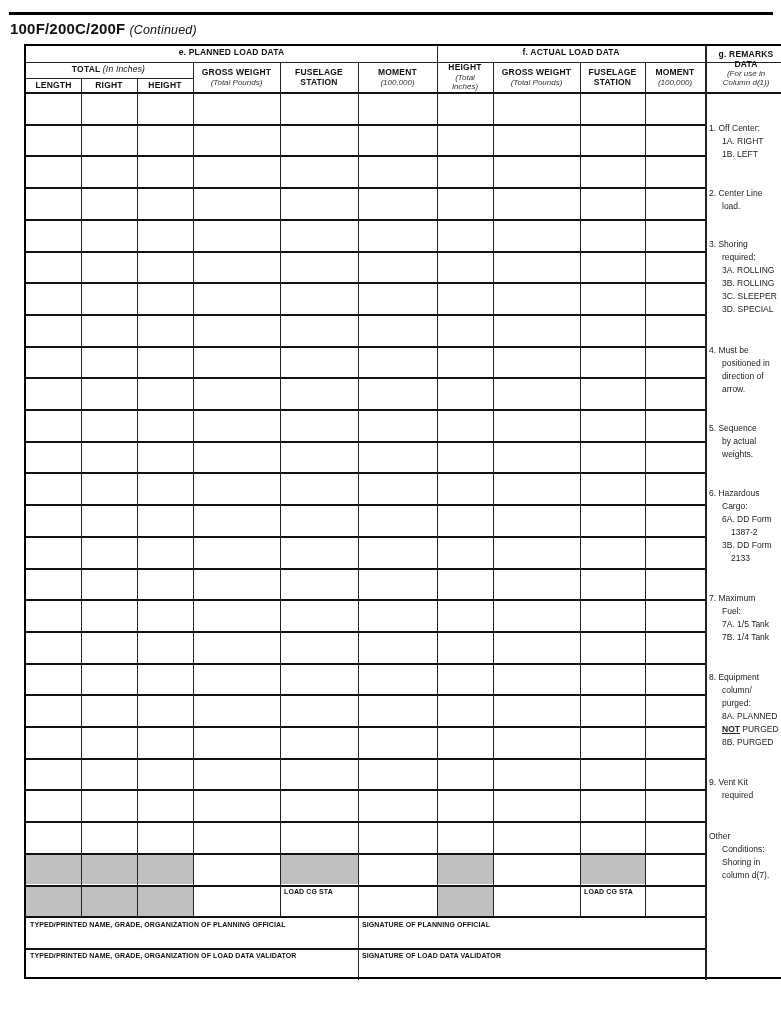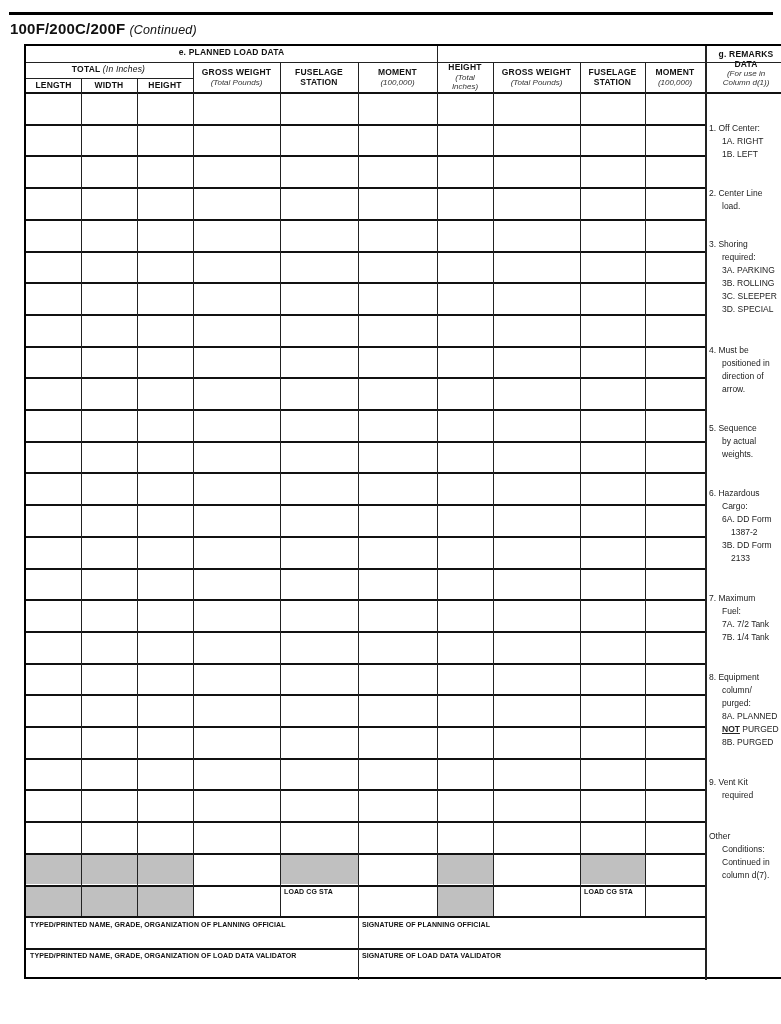--- a/index.html
+++ b/index.html
@@ -29,26 +29,27 @@
 <body>
 
 <div class="topline"></div>
 <div class="title">
   <span>100F/200C/200F</span><span class="cont">(Continued)</span>
 </div>
 
 <div class="form" id="form">
 
   <div class="cell hdr" style="left:0;top:2px;width:411px;height:14px;">e.  PLANNED LOAD DATA</div>
+  <div class="cell hdr" style="left:411px;top:2px;width:268px;height:14px;">f.  ACTUAL LOAD DATA</div>
 
   <div class="cell hdr" style="left:0;top:19px;width:165px;height:12px;">
     <span>TOTAL</span> <i>(In Inches)</i>
   </div>
   <div class="cell hdr" style="left:0;top:35px;width:55px;height:12px;">LENGTH</div>
-  <div class="cell hdr" style="left:55px;top:35px;width:56px;height:12px;">WIDTH</div>
+  <div class="cell hdr" style="left:55px;top:35px;width:56px;height:12px;">RIGHT</div>
   <div class="cell hdr" style="left:111px;top:35px;width:56px;height:12px;">HEIGHT</div>
 
   <div class="cell" style="left:167px;top:22px;width:87px;">
     <div class="hdr">GROSS WEIGHT</div>
     <div class="sub">(Total Pounds)</div>
   </div>
   <div class="cell" style="left:254px;top:22px;width:78px;">
     <div class="hdr">FUSELAGE</div>
     <div class="hdr">STATION</div>
   </div>
@@ -391,21 +392,21 @@
         <div class="ind">1A.  RIGHT</div>
         <div class="ind">1B.  LEFT</div>
       </div>
       <div class="remarks" style="left: 683px; top: 141px;">
         <div class="">2. Center Line</div>
         <div class="ind">load.</div>
       </div>
       <div class="remarks" style="left: 683px; top: 192px;">
         <div class="">3. Shoring</div>
         <div class="ind">required:</div>
-        <div class="ind">3A. PARKING</div>
+        <div class="ind">3A. ROLLING</div>
         <div class="ind">3B. ROLLING</div>
         <div class="ind">3C. SLEEPER</div>
         <div class="ind">3D. SPECIAL</div>
       </div>
       <div class="remarks" style="left: 683px; top: 298px;">
         <div class="">4. Must be</div>
         <div class="ind">positioned in</div>
         <div class="ind">direction of</div>
         <div class="ind">arrow.</div>
       </div>
@@ -418,39 +419,39 @@
         <div class="">6. Hazardous</div>
         <div class="ind">Cargo:</div>
         <div class="ind">6A. DD Form</div>
         <div class="ind2">1387-2</div>
         <div class="ind">3B. DD Form</div>
         <div class="ind2">2133</div>
       </div>
       <div class="remarks" style="left: 683px; top: 546px;">
         <div class="">7. Maximum</div>
         <div class="ind">Fuel:</div>
-        <div class="ind">7A. 7/2 Tank</div>
+        <div class="ind">7A. 1/5 Tank</div>
         <div class="ind">7B. 1/4 Tank</div>
       </div>
       <div class="remarks" style="left: 683px; top: 625px;">
         <div class="">8. Equipment</div>
         <div class="ind">column/</div>
         <div class="ind">purged:</div>
         <div class="ind">8A. PLANNED</div>
         <div class="ind"><u>NOT</u> PURGED</div>
         <div class="ind">8B. PURGED</div>
       </div>
       <div class="remarks" style="left: 683px; top: 730px;">
         <div class="">9. Vent Kit</div>
         <div class="ind">required</div>
       </div>
       <div class="remarks" style="left: 683px; top: 784px;">
         <div class="">Other</div>
         <div class="ind">Conditions:</div>
-        <div class="ind">Continued in</div>
+        <div class="ind">Shoring in</div>
         <div class="ind">column d(7).</div>
       </div>
     </div>
 
   <div class="cell lbl" style="left:258px;top:842px;">LOAD CG STA</div>
   <div class="cell lbl" style="left:558px;top:842px;">LOAD CG STA</div>
 
   <div class="cell lbl" style="left:4px;top:875px;">TYPED/PRINTED NAME, GRADE, ORGANIZATION OF PLANNING OFFICIAL</div>
   <div class="cell lbl" style="left:336px;top:875px;">SIGNATURE OF PLANNING OFFICIAL</div>
   <div class="cell lbl" style="left:4px;top:906px;">TYPED/PRINTED NAME, GRADE, ORGANIZATION OF  LOAD DATA VALIDATOR</div>

